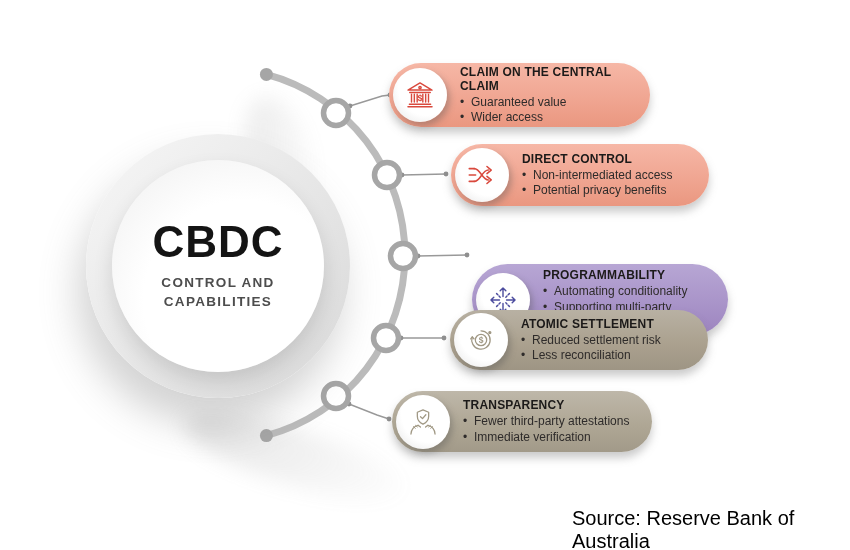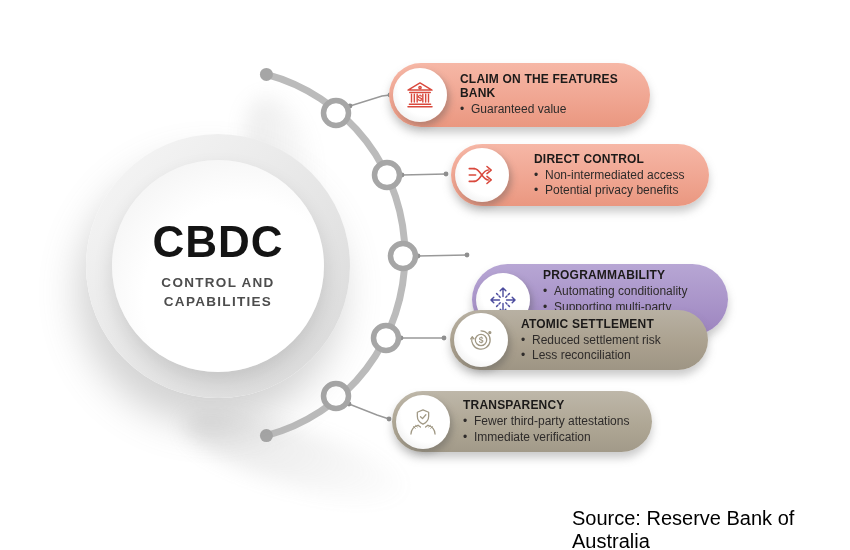--- a/index.html
+++ b/index.html
@@ -102,28 +102,29 @@
       <svg width="34" height="34" viewBox="0 0 48 48" fill="none" stroke="currentColor" stroke-width="2" stroke-linecap="round" stroke-linejoin="round">
         <path d="M7 17 L24 7 L41 17 Z"></path>
         <circle cx="24" cy="13.5" r="1.6"></circle>
         <path d="M9.5 20.5 h29"></path>
         <path d="M12 23 V34 M16 23 V34 M20 23 V34 M28 23 V34 M32 23 V34 M36 23 V34"></path>
         <text x="24" y="32" font-size="13" font-weight="bold" text-anchor="middle" fill="currentColor" stroke="none">$</text>
         <path d="M9 37 h30 M7 40.5 h34"></path>
       </svg>
     </div>
     <div class="pill-text">
-      <div class="pill-title">CLAIM ON THE FEATURES BANK</div>
+      <div class="pill-title">CLAIM ON THE CENTRAL CLAIM</div>
       <ul class="pill-bullets">
         <li>Guaranteed value</li>
-      </ul>
-    </div>
-  </div>
-
-  <div class="pill p1" style="background: linear-gradient(rgb(246, 183, 166) 0%, rgb(240, 166, 146) 55%, rgb(234, 151, 128) 100%); gap: 12px;">
+        <li>Wider access</li>
+      </ul>
+    </div>
+  </div>
+
+  <div class="pill p1" style="background: linear-gradient(rgb(246, 183, 166) 0%, rgb(240, 166, 146) 55%, rgb(234, 151, 128) 100%);">
     <div class="icon-wrap" style="color: rgb(217, 73, 61);">
       <svg width="34" height="34" viewBox="0 0 48 48" fill="none" stroke="currentColor" stroke-width="2.2" stroke-linecap="round" stroke-linejoin="round">
         <path d="M6 15 h7 M6 24 h9 M6 33 h7"></path>
         <path d="M13 15 C22 15 24 31 33 31"></path>
         <path d="M13 33 C22 33 24 17 33 17"></path>
         <path d="M31 12 l6 5 l-6 5"></path>
         <path d="M31 26 l6 5 l-6 5"></path>
       </svg>
     </div>
     <div class="pill-text">

